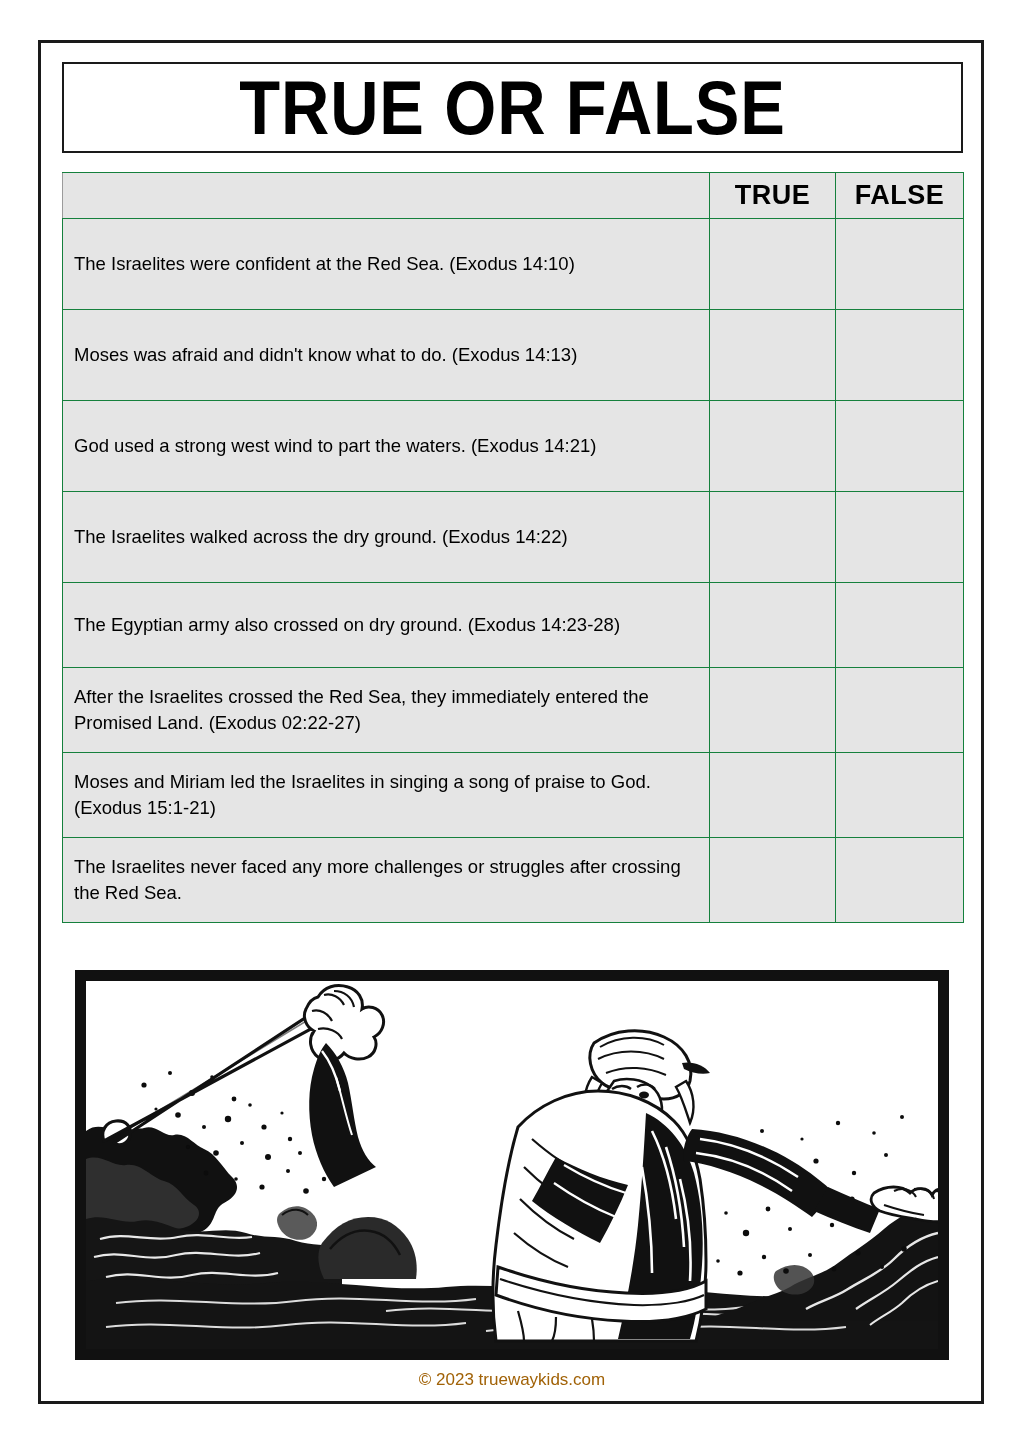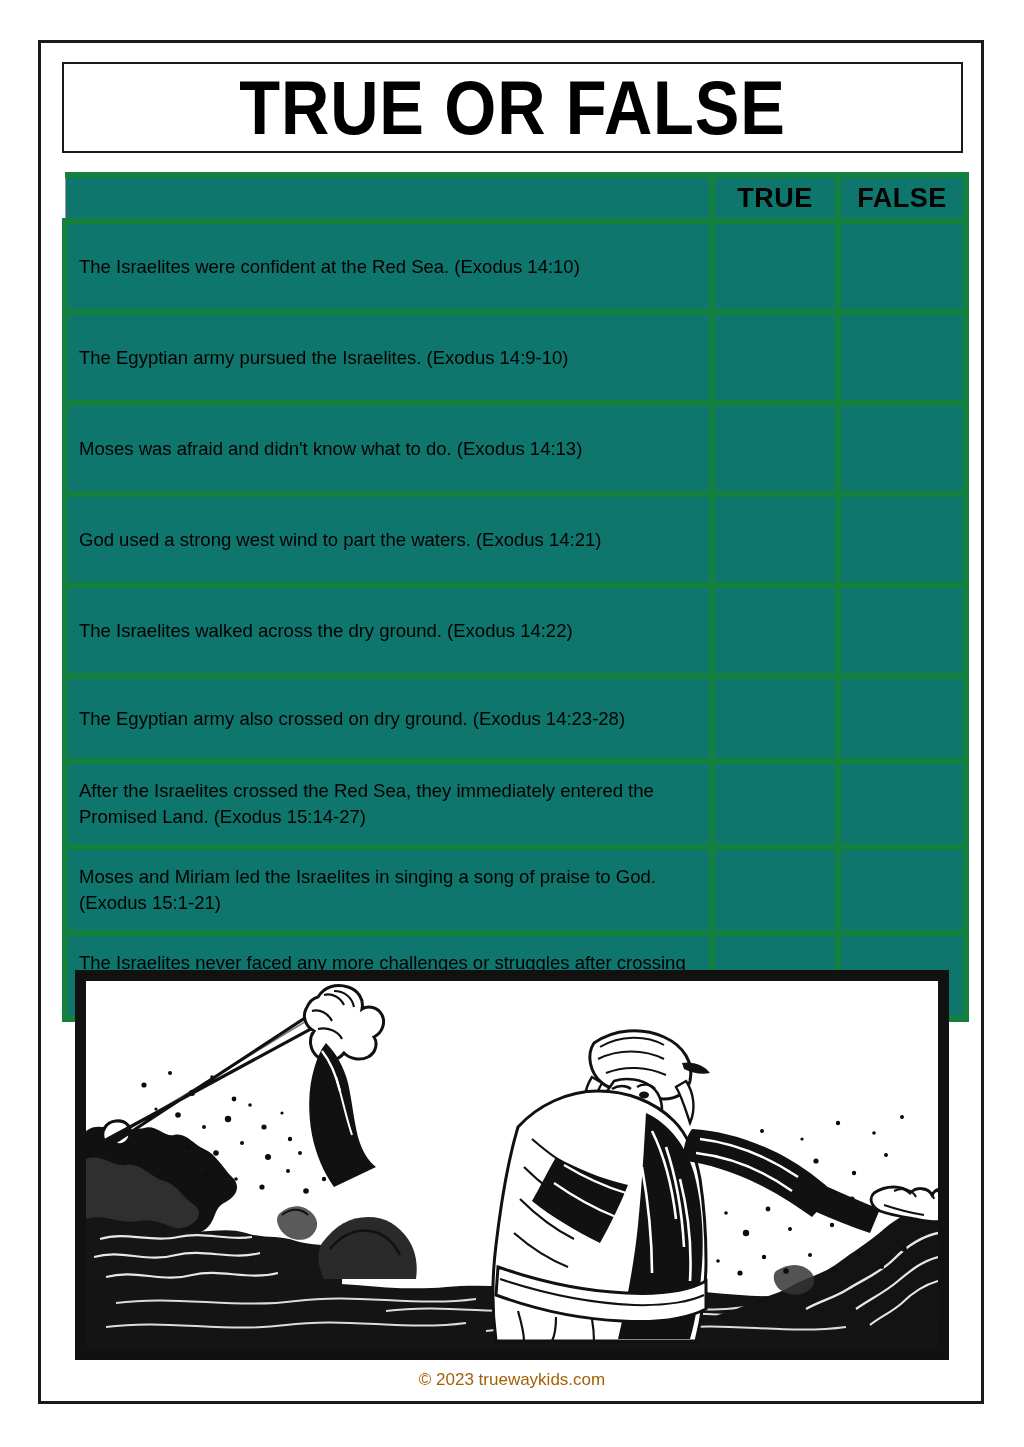--- a/index.html
+++ b/index.html
@@ -65,24 +65,24 @@
     position: absolute;
     top: 110px;
     left: 0;
     width: 901px;
     border-collapse: collapse;
     table-layout: fixed;
     background: #ffffff;
   }
   .tf-table th,
   .tf-table td {
-    border: 6px solid #15803d;
+    border: 1px solid #15803d;
     box-sizing: border-box;
     padding: 0;
-    background: #0f766e;
+    background: #e5e5e5;
     margin-top: 15px;
   }
 
   col.c-statement { width: 647px; }
   col.c-true      { width: 126px; }
   col.c-false     { width: 128px; }
 
   .tf-table thead th {
     height: 46px;
     text-align: center;
@@ -164,46 +164,41 @@
         <th>FALSE</th>
       </tr>
     </thead>
     <tbody id="tf-body">
         <tr class="one-line">
           <td class="statement">The Israelites were confident at the Red Sea. (Exodus 14:10)</td>
           <td class="mark-cell"></td>
           <td class="mark-cell"></td>
         </tr>
         <tr class="one-line">
-          <td class="statement">The Egyptian army pursued the Israelites. (Exodus 14:9-10)</td>
-          <td class="mark-cell"></td>
-          <td class="mark-cell"></td>
-        </tr>
-        <tr class="one-line">
           <td class="statement">Moses was afraid and didn't know what to do. (Exodus 14:13)</td>
           <td class="mark-cell"></td>
           <td class="mark-cell"></td>
         </tr>
         <tr class="one-line">
           <td class="statement">God used a strong west wind to part the waters. (Exodus 14:21)</td>
           <td class="mark-cell"></td>
           <td class="mark-cell"></td>
         </tr>
         <tr class="one-line">
           <td class="statement">The Israelites walked across the dry ground. (Exodus 14:22)</td>
           <td class="mark-cell"></td>
           <td class="mark-cell"></td>
         </tr>
         <tr class="two-line">
           <td class="statement">The Egyptian army also crossed on dry ground.  (Exodus 14:23-28)</td>
           <td class="mark-cell"></td>
           <td class="mark-cell"></td>
         </tr>
         <tr class="two-line">
-          <td class="statement">After the Israelites crossed the Red Sea, they immediately entered the Promised Land. (Exodus 15:14-27)</td>
+          <td class="statement">After the Israelites crossed the Red Sea, they immediately entered the Promised Land. (Exodus 02:22-27)</td>
           <td class="mark-cell"></td>
           <td class="mark-cell"></td>
         </tr>
         <tr class="two-line">
           <td class="statement">Moses and Miriam led the Israelites in singing a song of praise to God. (Exodus 15:1-21)</td>
           <td class="mark-cell"></td>
           <td class="mark-cell"></td>
         </tr>
         <tr class="two-line">
           <td class="statement">The Israelites never faced any more challenges or struggles after crossing the Red Sea.</td>

